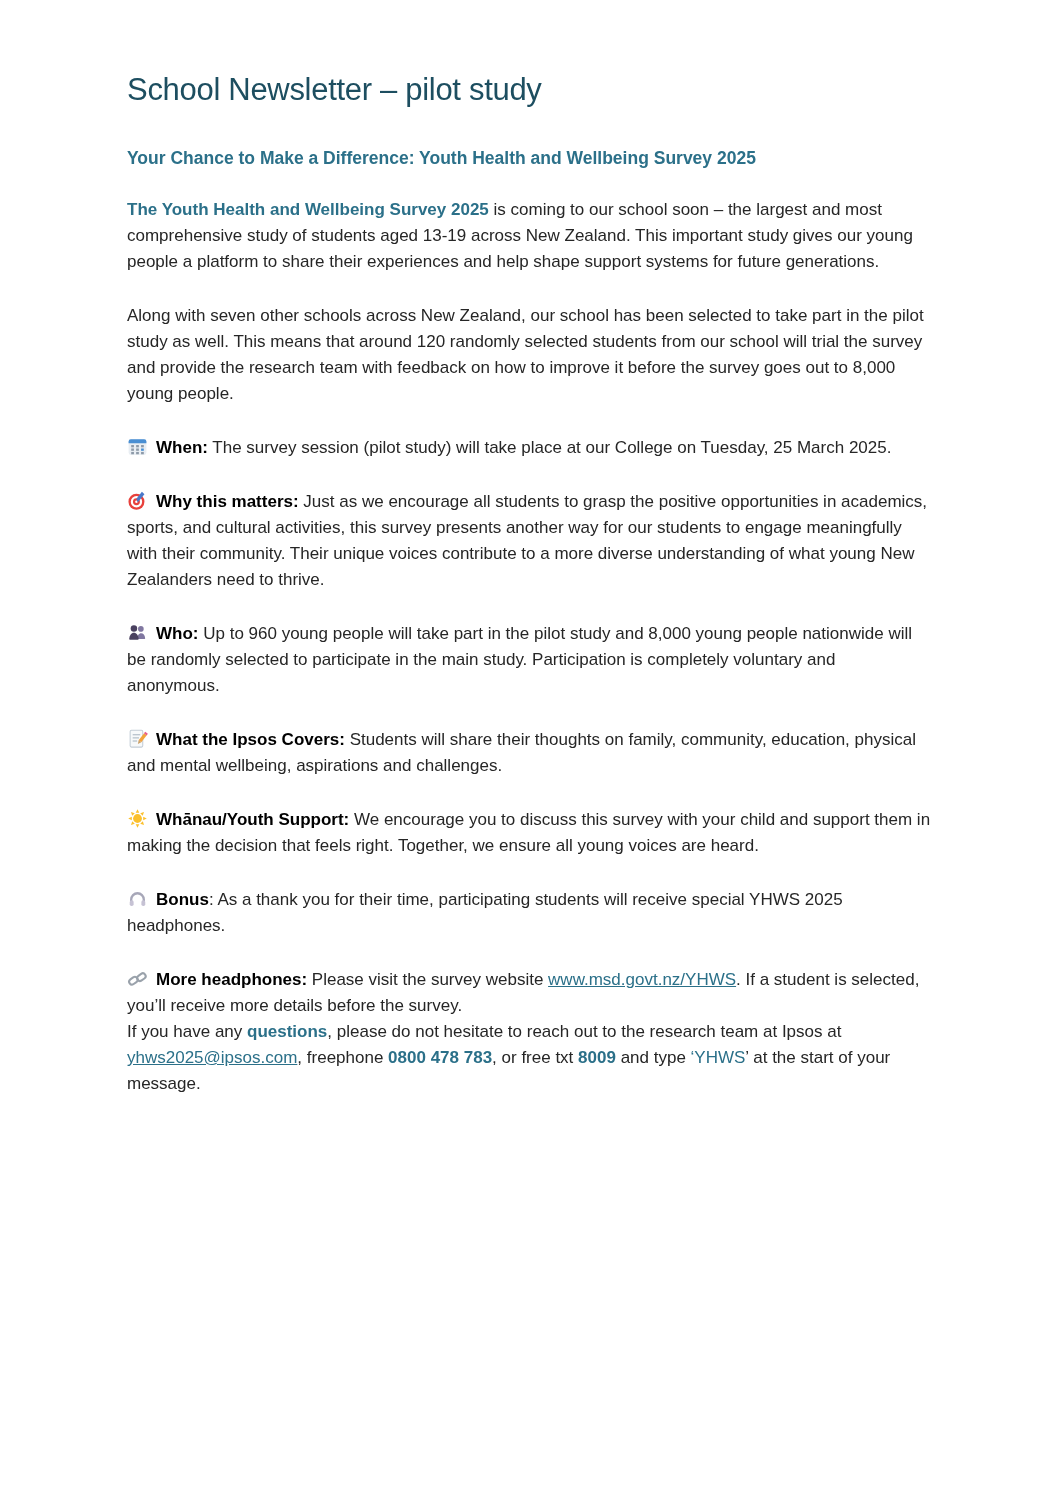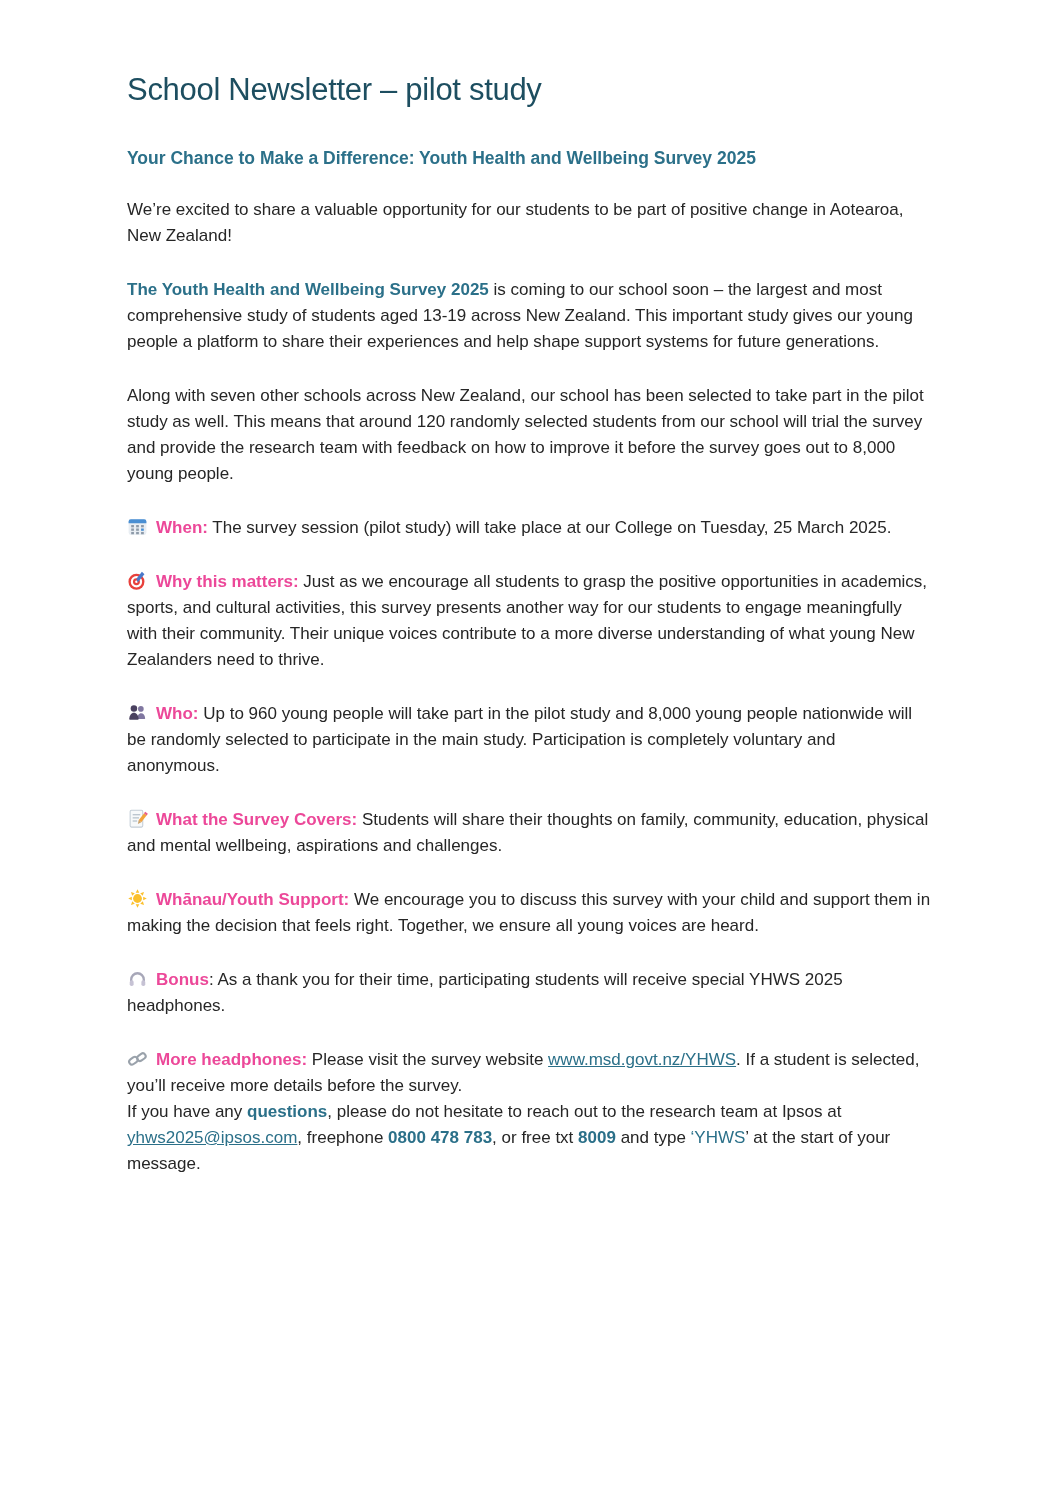--- a/index.html
+++ b/index.html
@@ -27,21 +27,21 @@
     font-size: 17.5px;
     font-weight: bold;
     color: #2b7089;
     margin: 0 0 28px 0;
   }
   p.body-par {
     font-size: 17px;
     line-height: 26px;
     margin: 0 0 28px 0;
   }
-  .bold { font-weight: bold; color: #ec4899; }
+  .bold { font-weight: bold; color: #000000; }
   .accent-bold { font-weight: bold; color: #2b7089; }
   .accent { color: #2b7089; }
   .link {
     color: #2b7089;
     text-decoration: underline;
     cursor: pointer;
   }
   .icon {
     display: inline-block;
     width: 21px;
@@ -59,21 +59,20 @@
 </style>
 </head>
 <body>
 
 <div class="page">
 
   <h1 class="doc-title">School Newsletter – pilot study</h1>
 
   <h2 class="section-heading">Your Chance to Make a Difference: Youth Health and Wellbeing Survey 2025</h2>
 
-  <p class="body-par"><span>We’re excited to share a valuable opportunity for our students to be part of positive change in Aotearoa, New&nbsp;Zealand!</span></p>
 
   <p class="body-par"><span class="accent-bold">The Youth Health and Wellbeing Survey 2025</span><span> is coming to our school soon – the largest and most comprehensive study of students aged 13-19 across New Zealand. This important study gives our young people a platform to share their experiences and help shape support systems for future generations.</span></p>
 
   <p class="body-par"><span>Along with seven other schools across New Zealand, our school has been selected to take part in the pilot study as well. This means that around 120 randomly selected students from our school will trial the survey and provide the research team with feedback on how to improve it before the survey goes out to 8,000 young people.</span></p>
 
 
   <p class="body-par"><span class="icon"><svg viewBox="0 0 20 20">
           <rect x="1.5" y="3" width="17" height="15" rx="2.2" fill="#e9eef3"></rect>
           <path d="M1.5 5.2A2.2 2.2 0 0 1 3.7 3h12.6a2.2 2.2 0 0 1 2.2 2.2V7h-17z" fill="#4a8fd3"></path>
           <g fill="#8d9aa8">
@@ -109,21 +108,21 @@
           <g stroke="#b6c1cb" stroke-width="1.2">
             <line x1="5.4" y1="6.4" x2="12.6" y2="6.4"></line>
             <line x1="5.4" y1="9.4" x2="11.4" y2="9.4"></line>
             <line x1="5.4" y1="12.4" x2="9.6" y2="12.4"></line>
           </g>
           <g transform="rotate(38 13.5 11)">
             <rect x="12" y="4.6" width="3.2" height="8.4" fill="#f2a33c"></rect>
             <rect x="12" y="2.8" width="3.2" height="1.9" fill="#e85d8a"></rect>
             <path d="M12 13l1.6 3.2 1.6-3.2z" fill="#c8a06a"></path>
           </g>
-        </svg></span><span class="bold">What the Survey Covers:</span><span> Students will share their thoughts on family, community, education, physical and mental wellbeing, aspirations and challenges.</span></p>
+        </svg></span><span class="bold">What the Ipsos Covers:</span><span> Students will share their thoughts on family, community, education, physical and mental wellbeing, aspirations and challenges.</span></p>
 
   <p class="body-par"><span class="icon"><svg viewBox="0 0 20 20">
           <g fill="#fbc02d">
             <circle cx="10" cy="10" r="4.2"></circle>
             <path d="M10 1.2l1.7 3.4H8.3z"></path>
             <path d="M10 18.8l-1.7-3.4h3.4z"></path>
             <path d="M1.2 10l3.4-1.7v3.4z"></path>
             <path d="M18.8 10l-3.4 1.7V8.3z"></path>
             <path d="M3.8 3.8l3.6 1.2L4.9 7.4z"></path>
             <path d="M16.2 16.2l-3.6-1.2 2.5-2.4z"></path>

